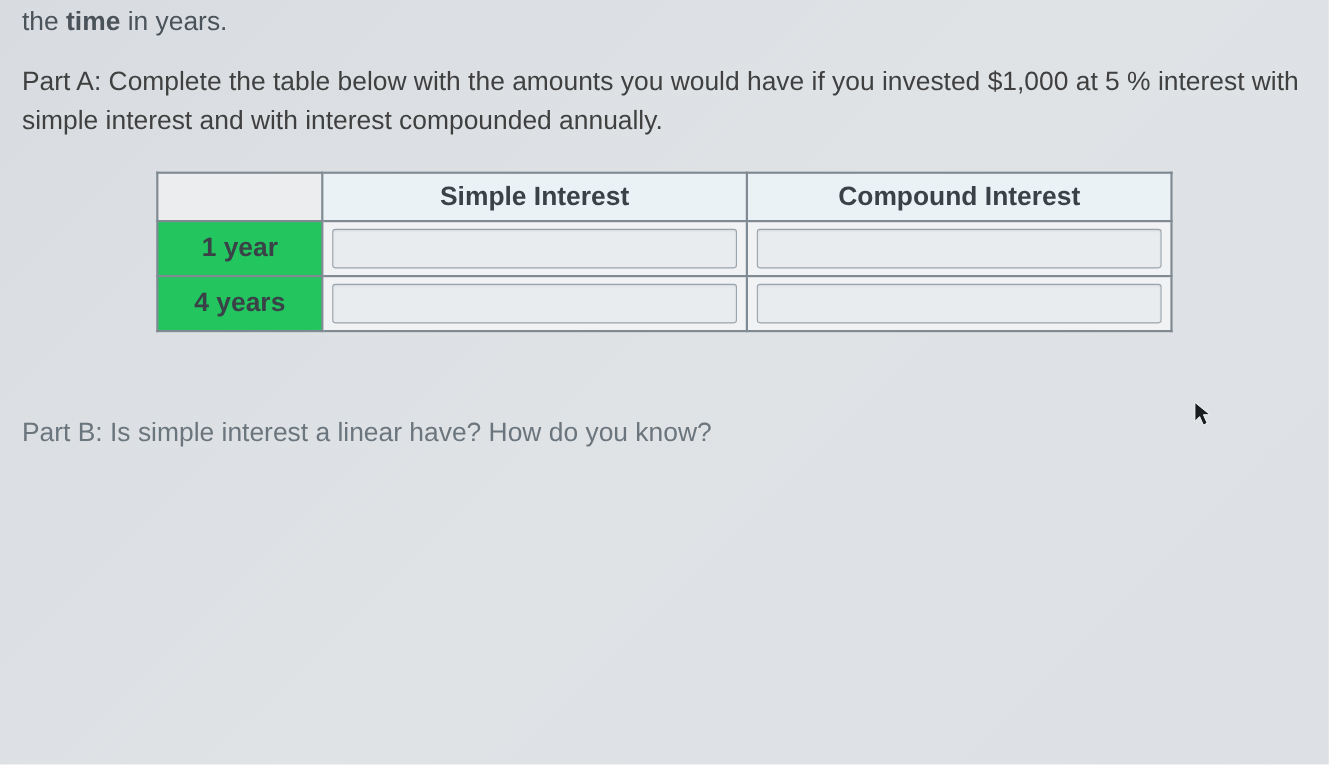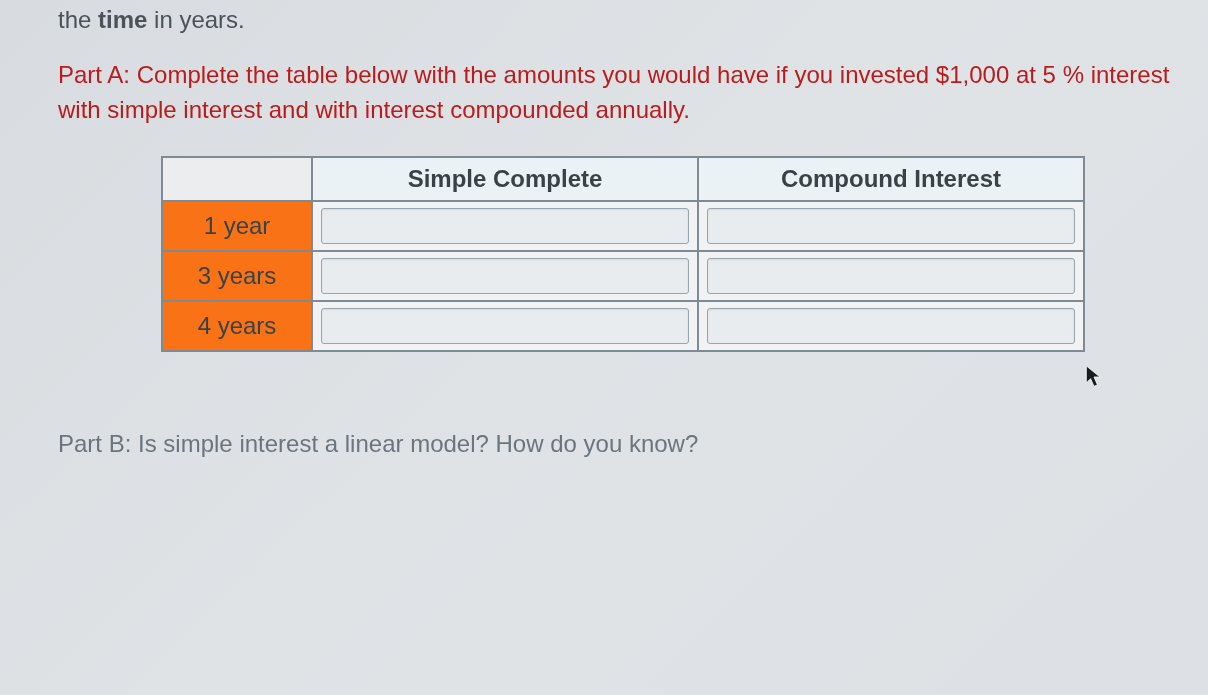--- a/index.html
+++ b/index.html
@@ -7,33 +7,32 @@
       font-family: "Segoe UI", Arial, sans-serif;
       background: linear-gradient(135deg, #d8dce0 0%, #e0e3e6 50%, #dde0e4 100%);
       width: 1208px;
       height: 695px;
       overflow: hidden;
       position: relative;
       color: #3a4248;
     }
     .content {
       padding: 0 20px;
-      margin-left: 38px;
     }
     .intro-fragment {
       font-size: 24px;
       margin-top: 6px;
       margin-bottom: 24px;
       color: #4a525a;
     }
     .intro-fragment .bold { font-weight: 700; }
     .part-a {
       font-size: 24px;
       line-height: 1.45;
-      color: #b91c1c;
+      color: #404040;
       margin-bottom: 28px;
     }
     .table-wrap {
       display: flex;
       justify-content: center;
     }
     table {
       border-collapse: collapse;
       background: #f0f2f4;
     }
@@ -47,22 +46,22 @@
       background: #eaf2f5;
       font-weight: 700;
       text-align: center;
       height: 44px;
     }
     th.blank { background: #ecedef; }
     td.row-label {
       text-align: center;
       width: 150px;
       height: 50px;
-      background: #f97316;
-      font-weight: 400;
+      background: #22c55e;
+      font-weight: 700;
     }
     td.input-cell {
       width: 386px;
       padding: 4px 8px;
     }
     .field {
       width: 100%;
       height: 36px;
       border: 1px solid #9aa4ac;
       border-radius: 3px;
@@ -95,36 +94,27 @@
 
   <p class="part-a">
     <span>Part A:</span><span> Complete the table below with the amounts you would have if you invested $1,000 at 5 % interest with simple interest and with interest compounded annually.</span>
   </p>
 
   <div class="table-wrap">
     <table>
       <thead>
         <tr>
           <th class="blank"></th>
-          <th>Simple Complete</th>
+          <th>Simple Interest</th>
           <th>Compound Interest</th>
         </tr>
       </thead>
       <tbody>
         <tr>
           <td class="row-label">1 year</td>
-          <td class="input-cell">
-              <div class="field"></div>
-            </td>
-          <td class="input-cell">
-              <div class="field"></div>
-            </td>
-        </tr>
-        <tr>
-          <td class="row-label">3 years</td>
           <td class="input-cell">
               <div class="field"></div>
             </td>
           <td class="input-cell">
               <div class="field"></div>
             </td>
         </tr>
         <tr>
           <td class="row-label">4 years</td>
           <td class="input-cell">
@@ -132,20 +122,20 @@
             </td>
           <td class="input-cell">
               <div class="field"></div>
             </td>
         </tr>
       </tbody>
     </table>
   </div>
 
   <p class="part-b">
-    <span>Part B:</span><span> Is simple interest a linear model? How do you know?</span>
+    <span>Part B:</span><span> Is simple interest a linear have? How do you know?</span>
   </p>
 
 </div>
 
 <svg class="cursor" viewBox="0 0 20 28">
   <path d="M1 1 L1 21 L6 16 L10 25 L14 23 L10 14 L17 14 Z" fill="#1a1d20" stroke="#fafbfc" stroke-width="1"></path>
 </svg>
 
 </body></html>

